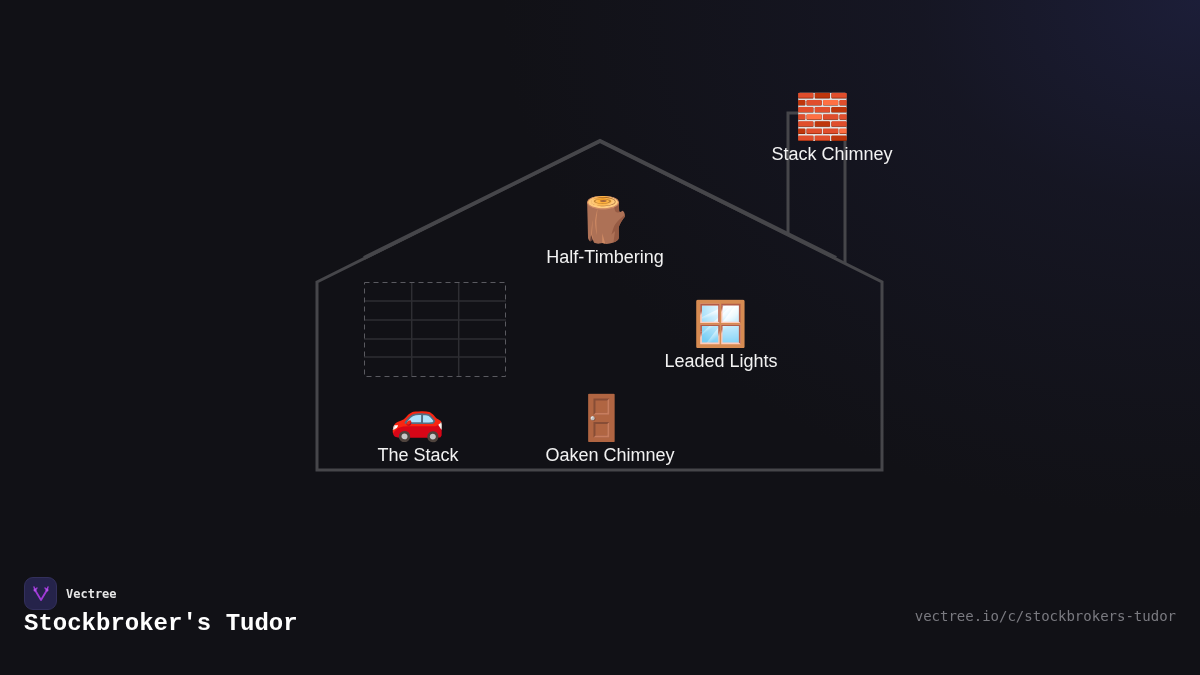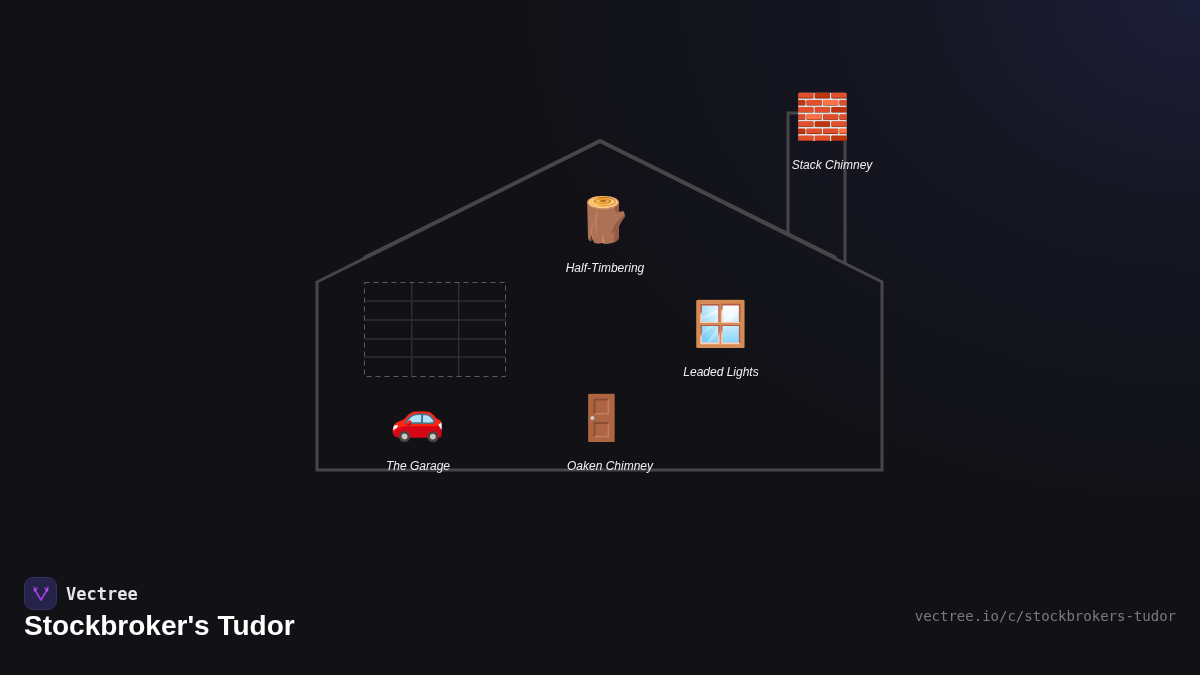--- a/index.html
+++ b/index.html
@@ -16,40 +16,40 @@
   svg.house { position:absolute; left:0; top:0; }
   .node {
     position:absolute; transform:translateX(-50%);
     display:flex; flex-direction:column; align-items:center;
   }
   .node .emoji {
     font-size:44px; line-height:50px; height:50px;
     display:flex; align-items:center; justify-content:center;
   }
   .node .label {
-    margin-top:16px; font-size:12px; color:#f2f2f2; white-space:nowrap;font-style:italic;
+    margin-top:2px; font-size:18px; color:#f2f2f2; white-space:nowrap;
   }
   .brand {
     position:absolute; left:24px; top:577px;
     display:flex; align-items:center; gap:9px;
   }
   .brand-logo {
     width:33px; height:33px; border-radius:9px;
     background:#25234a; border:1px solid #33305c;
     display:flex; align-items:center; justify-content:center;
     box-sizing:border-box;
   }
   .brand-name {
     font-family:"DejaVu Sans Mono", monospace; font-weight:bold;
-    font-size:17px; color:#e6e6e6;
+    font-size:12px; color:#e6e6e6;
   }
   .title {
     position:absolute; left:24px; top:610px;
-    font-family:Liberation Sans, sans-serif; font-weight:bold;
-    font-size:28px; color:#ffffff; letter-spacing:0px; white-space:nowrap;
+    font-family:Liberation Mono, monospace; font-weight:bold;
+    font-size:24px; color:#ffffff; letter-spacing:0px; white-space:nowrap;
   }
   .url {
     position:absolute; right:24px; top:608px;
     font-family:"DejaVu Sans Mono", monospace;
     font-size:14px; color:#7a7a80; white-space:nowrap;
   }
 </style>
 </head>
 <body>
 
@@ -84,21 +84,21 @@
   <div class="label">Half-Timbering</div>
 </div>
 
 <div class="node" style="left:721px; top:299px;">
   <div class="emoji">🪟</div>
   <div class="label">Leaded Lights</div>
 </div>
 
 <div class="node" style="left:418px; top:393px;">
   <div class="emoji">🚗</div>
-  <div class="label">The Garage</div>
+  <div class="label">The Stack</div>
 </div>
 
 <div class="node" style="left:610px; top:393px;">
   <div class="emoji" style="margin-left:-16px;">🚪</div>
   <div class="label">Oaken Chimney</div>
 </div>
 
 <div class="brand">
   <div class="brand-logo">
     <svg width="20" height="20" viewBox="0 0 20 20">

